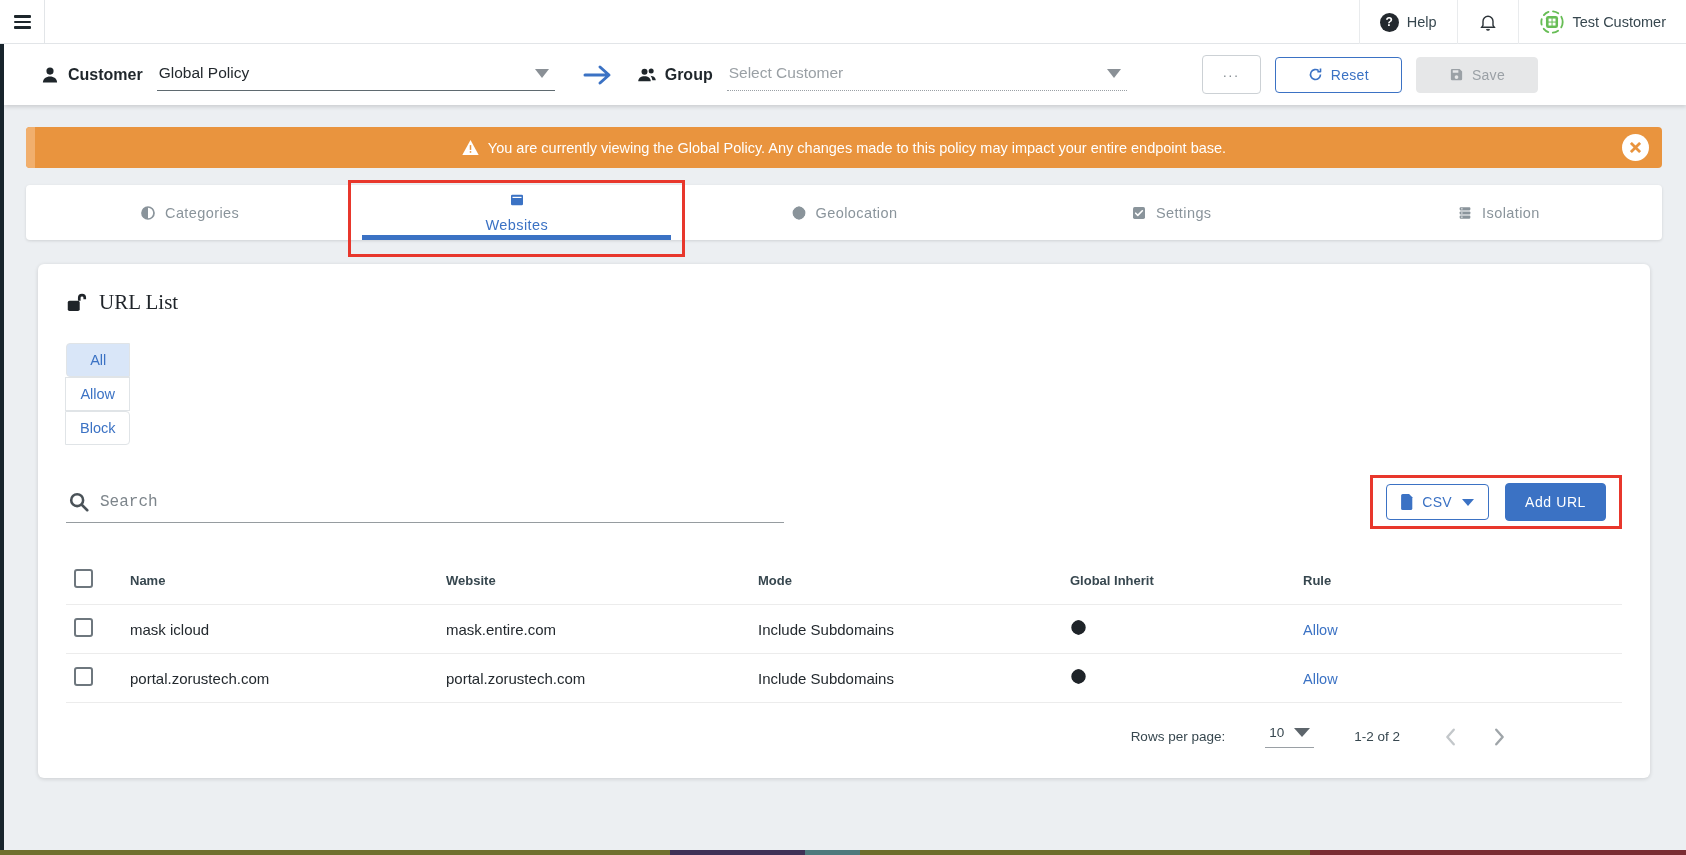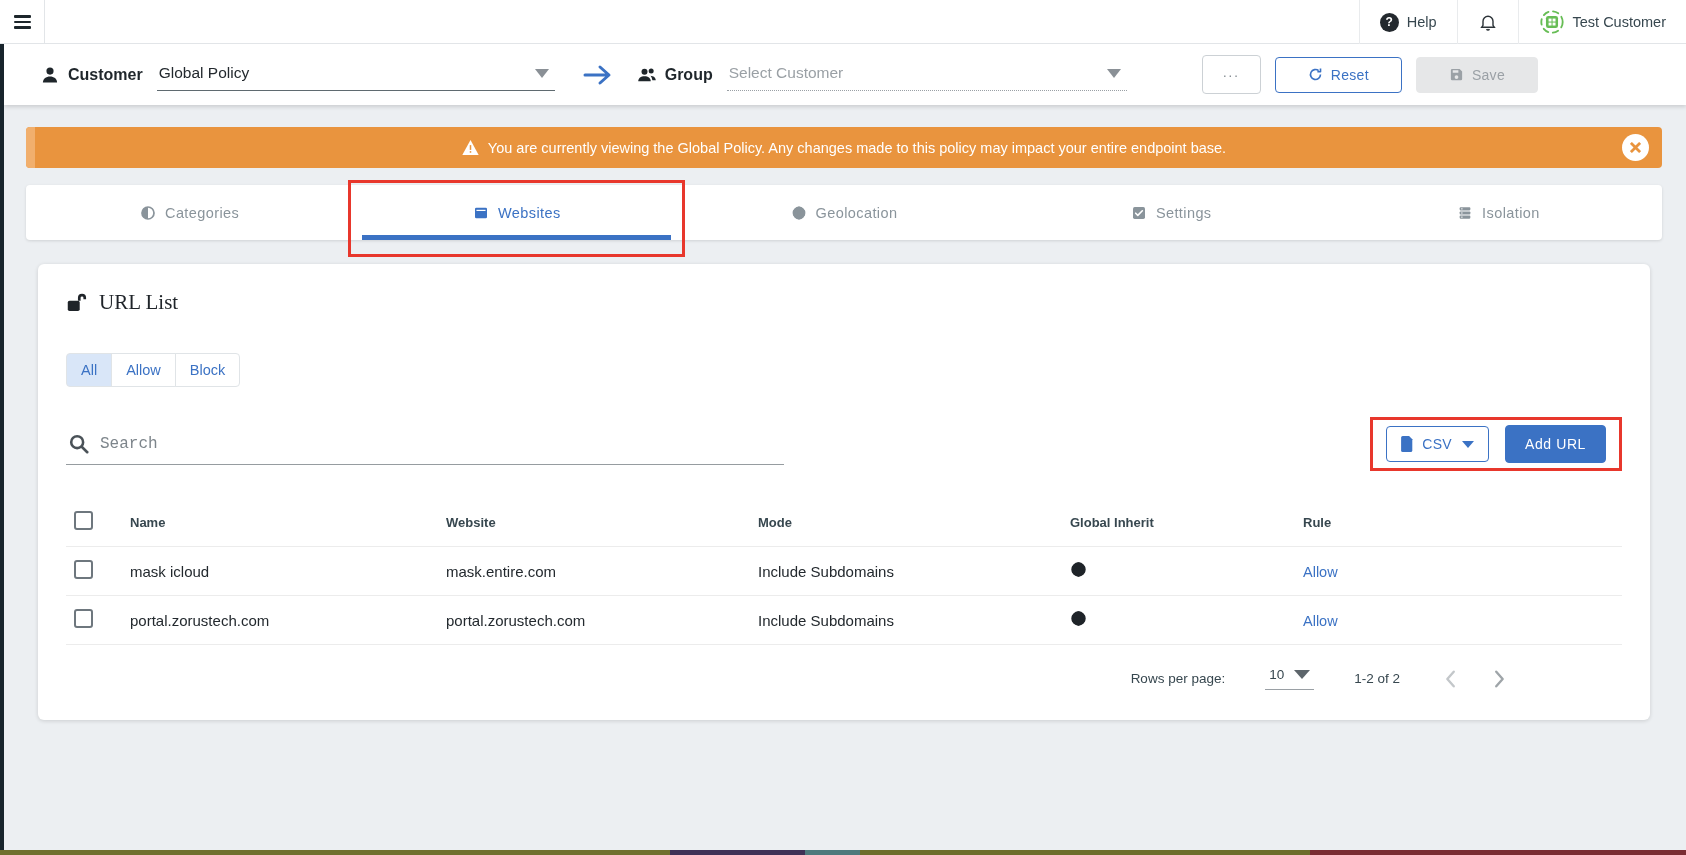--- a/index.html
+++ b/index.html
@@ -56,32 +56,32 @@
   .warn-svg { width:17px; height:15px; fill:#fff; }
   .banner-close { position:absolute; right:13px; top:7px; width:27px; height:27px; border-radius:50%;
             background:#fff; display:flex; align-items:center; justify-content:center; cursor:pointer; }
   .close-svg { width:11px; height:11px; stroke:#e9943e; stroke-width:3; }
 
   .tabs { margin-top:17px; height:55px; background:#fff; border-radius:4px;
             box-shadow:0 1px 3px rgba(0,0,0,0.12); display:flex; }
   .tab { flex:1; display:flex; align-items:center; justify-content:center; gap:9px;
             font-size:14.5px; color:#8a949b; letter-spacing:.4px; cursor:pointer; position:relative; }
   .tab .tab-svg { width:16px; height:16px; fill:#8a949b; }
-  .tab.active { color:#3b72c4; }
+  .tab.active { color:#3b72c4;flex-direction:column; }
   .tab.active .tab-svg { fill:#3b72c4; }
   .tab-underline { position:absolute; left:9px; right:9px; bottom:0; height:5px; background:#3b72c4; }
   .annotation-tab { position:absolute; top:-5px; bottom:-17px; left:-5px; right:-5px;
             border:3px solid #e8372c; pointer-events:none; z-index:3; }
 
   .card { margin:24px 12px 0 12px; background:#fff; border-radius:6px;
             box-shadow:0 1px 4px rgba(0,0,0,0.14); padding:26px 28px 24px 28px; }
   .card-title { display:flex; align-items:center; gap:10px; font-size:21px; color:#1f2429;font-family:Liberation Serif, serif; }
   .lock-svg { width:23px; height:22px; fill:#1f2429; }
 
-  .filters { margin-top:38px; display:inline-flex; }
+  .filters { margin-top:28px; display:inline-flex;flex-direction:column; }
   .filter-btn { border:1px solid #e0e4e7; background:#fff; color:#3b72c4; font-size:14.5px;
             padding:8px 14px; cursor:pointer; margin-left:-1px; font-family:inherit; }
   .filter-btn:first-child { margin-left:0; border-radius:4px 0 0 4px; }
   .filter-btn:last-child { border-radius:0 4px 4px 0; }
   .filter-btn.active { background:#d9e6f8; }
 
   .controls-row { margin-top:30px; display:flex; align-items:flex-end; justify-content:space-between; }
   .search-wrap { display:flex; align-items:center; gap:10px; width:718px;
             border-bottom:1px solid #969ca0; padding:4px 2px 9px 2px; }
   .search-svg { width:22px; height:22px; stroke:#4a5258; }

